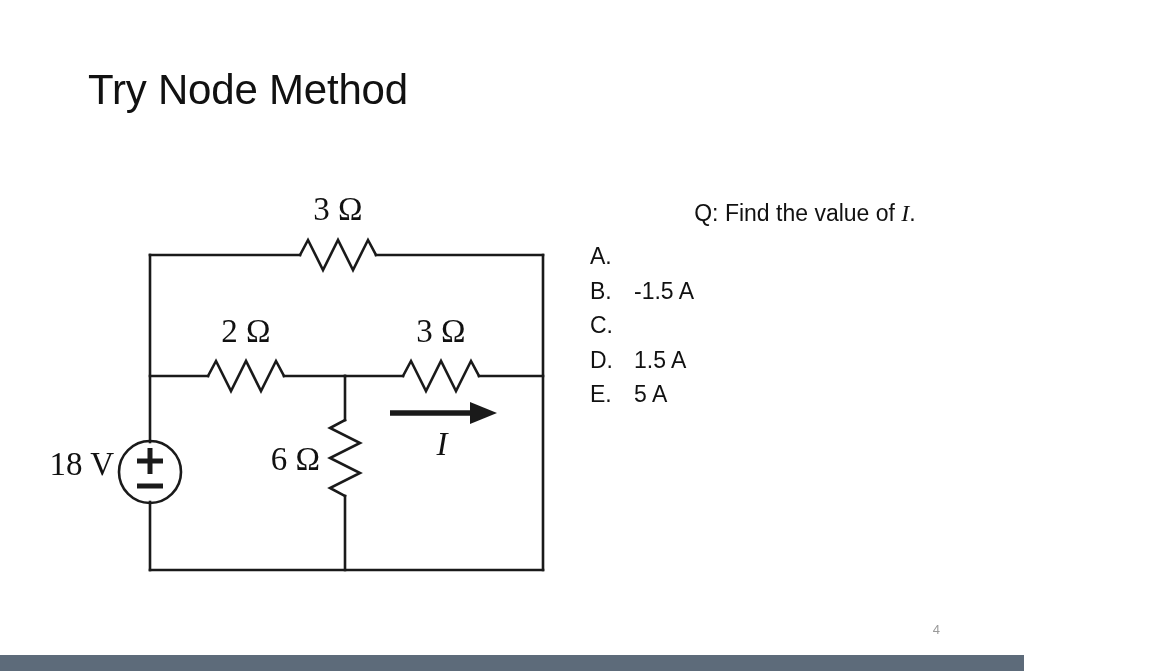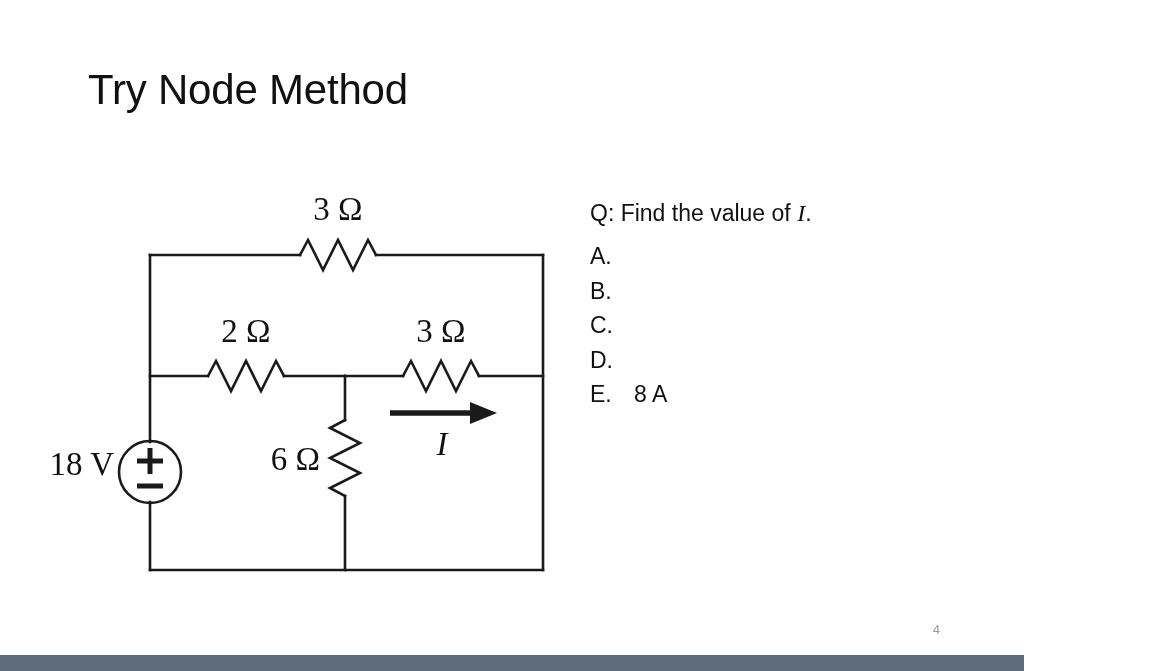--- a/index.html
+++ b/index.html
@@ -41,20 +41,21 @@
     left: 590px;
     top: 196px;
     width: 430px;
   }
   .q-line {
     font-family: "Liberation Sans", sans-serif;
     font-size: 23px;
     color: #111111;
     line-height: 34px;
     white-space: nowrap;
+    text-align: center;
   }
   .q-var {
     font-family: "Liberation Serif", serif;
     font-style: italic;
     font-size: 24px;
   }
   #answer-list {
     margin-top: 9px;
   }
   .answer-row {
@@ -155,30 +156,32 @@
     <div class="q-line">
       <span>Q: Find the value of</span><span>&nbsp;</span><span class="q-var">I</span><span>.</span>
     </div>
 
     <div id="answer-list">
       <div class="answer-row">
         <span class="answer-key">A.</span>
       </div>
       <div class="answer-row">
         <span class="answer-key">B.</span>
+        <span class="answer-val">-1.5 A</span>
       </div>
       <div class="answer-row">
         <span class="answer-key">C.</span>
       </div>
       <div class="answer-row">
         <span class="answer-key">D.</span>
+        <span class="answer-val">1.5 A</span>
       </div>
       <div class="answer-row">
         <span class="answer-key">E.</span>
-        <span class="answer-val">8 A</span>
+        <span class="answer-val">5 A</span>
       </div>
     </div>
   </div>
 
   <div id="page-number">4</div>
   <div id="footer-bar"></div>
 
 </div>
 
 </body></html>

